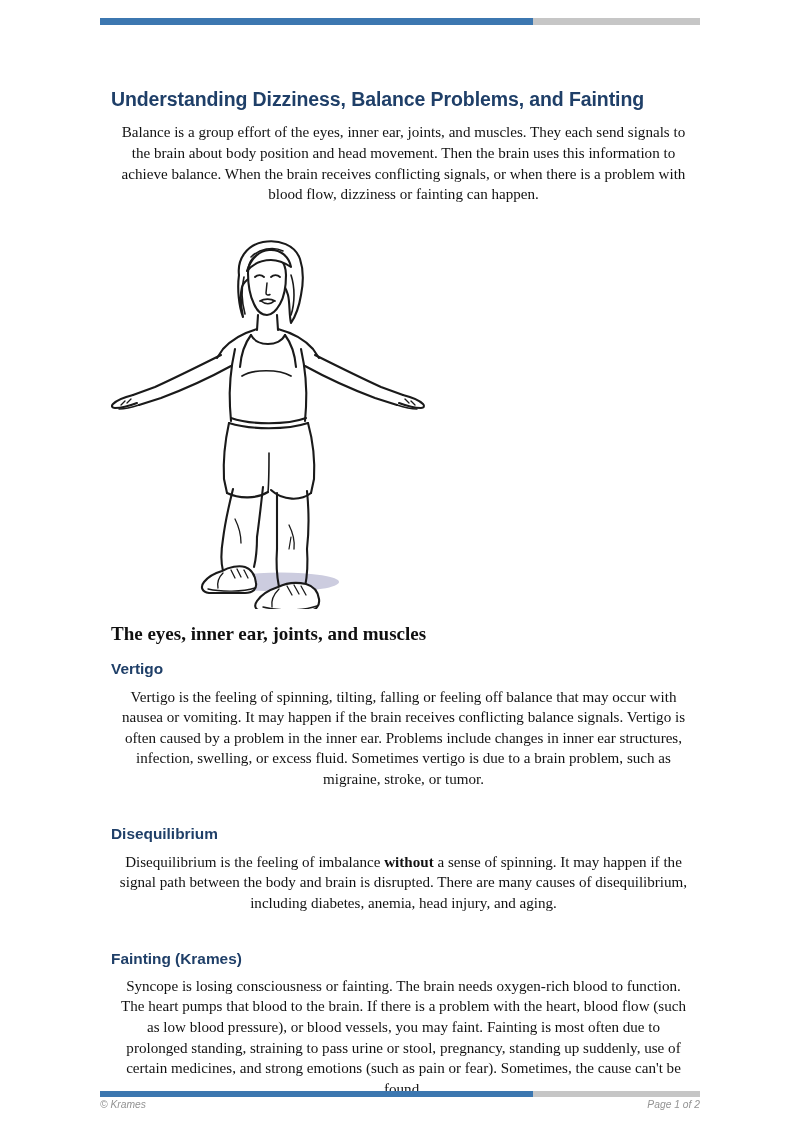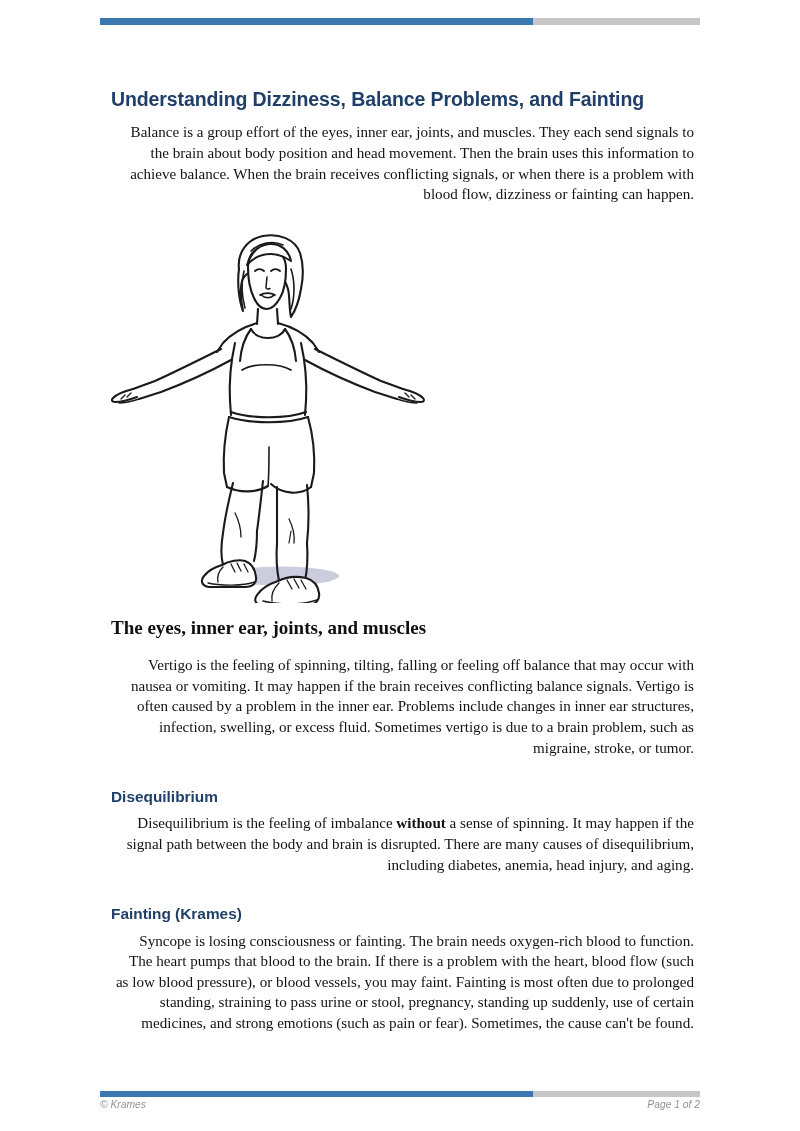--- a/index.html
+++ b/index.html
@@ -59,22 +59,22 @@
     margin: 0 0 11px 0;
     letter-spacing: -0.1px;
     line-height: 1.2;
   }
 
   p.body-text {
     font-family: "Liberation Serif", serif;
     font-size: 15.1px;
     line-height: 20.6px;
     color: #121212;
-    margin: 2px;
-    text-align: right;
+    margin: 8px;
+    text-align: center;
   }
 
   h2.section-head {
     font-family: "Liberation Sans", sans-serif;
     font-size: 15.4px;
     font-weight: bold;
     color: #1f3f68;
     margin: 0 0 7px 0;
     line-height: 1.25;
   }
@@ -263,20 +263,21 @@
     </div>
 
     <div class="spacer-after-fig"></div>
 
     <div class="caption">
       <div>The eyes, inner ear, joints, and muscles</div>
     </div>
 
     <div class="spacer-sm"></div>
 
+    <h2 class="section-head">Vertigo</h2>
     <p class="body-text">Vertigo is the feeling of spinning, tilting, falling or feeling off balance that may occur with nausea or vomiting. It may happen if the brain receives conflicting balance signals. Vertigo is often caused by a problem in the inner ear. Problems include changes in inner ear structures, infection, swelling, or excess fluid. Sometimes vertigo is due to a brain problem, such as migraine, stroke, or tumor.</p>
 
     <div class="spacer-md"></div>
 
     <h2 class="section-head">Disequilibrium</h2>
     <p class="body-text"><span>Disequilibrium is the feeling of imbalance </span><strong>without</strong><span> a sense of spinning. It may happen if the signal path between the body and brain is disrupted. There are many causes of disequilibrium, including diabetes, anemia, head injury, and aging.</span></p>
 
     <div class="spacer-md"></div>
 
     <h2 class="section-head">Fainting (Krames)</h2>

